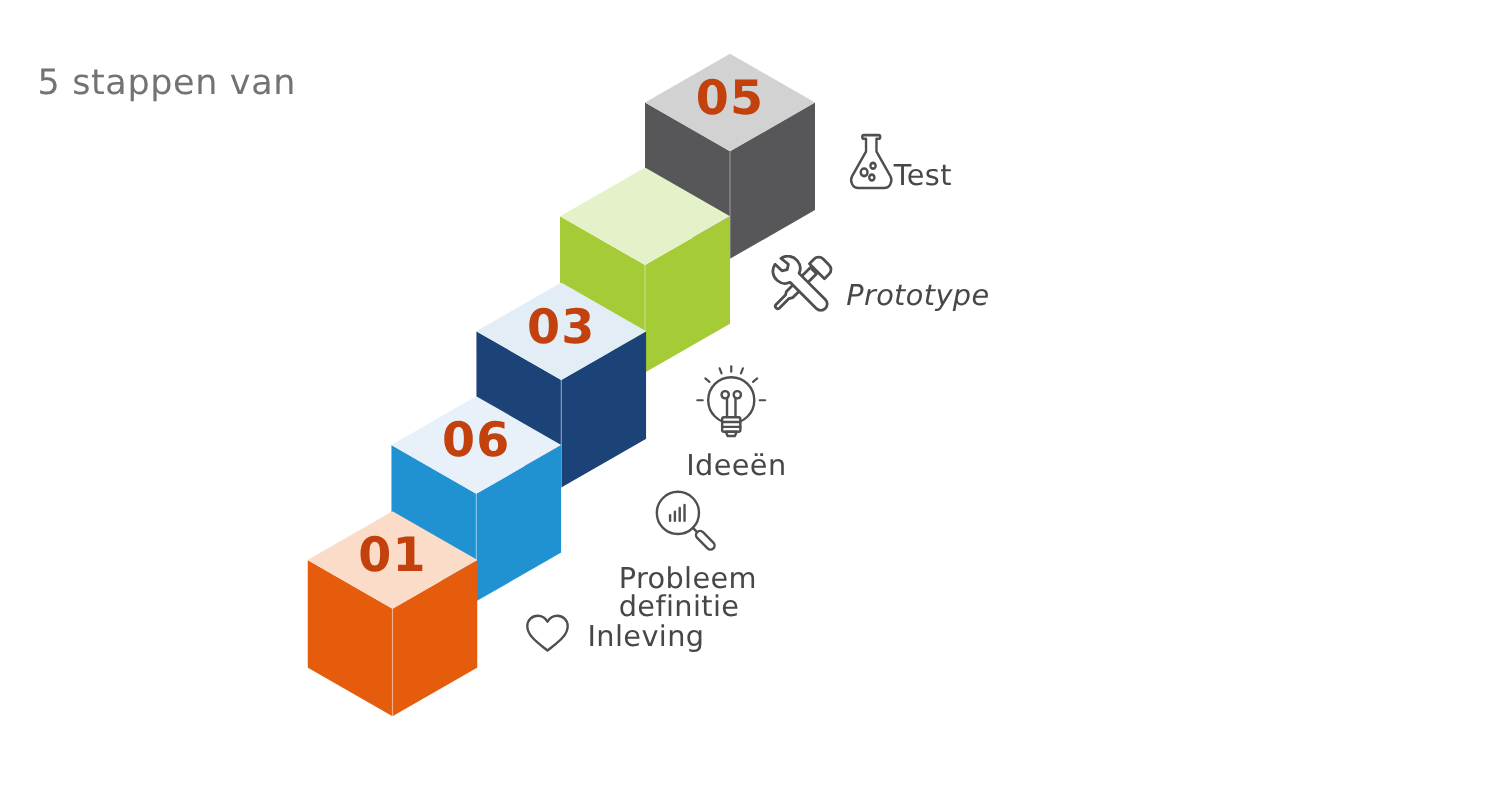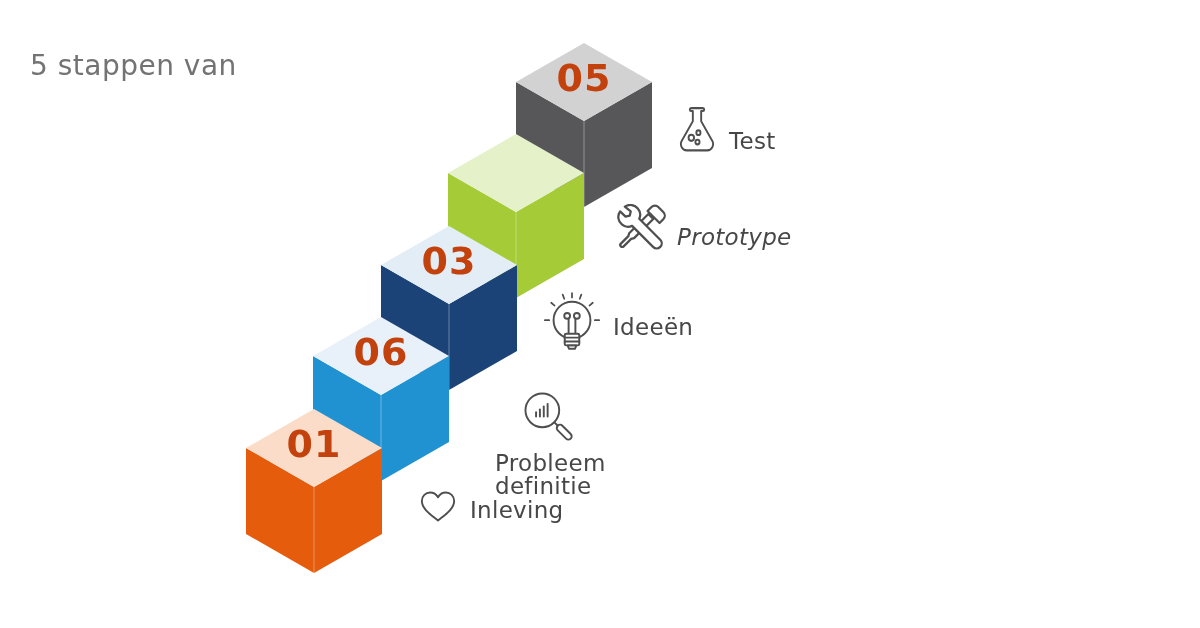--- a/index.html
+++ b/index.html
@@ -22,28 +22,28 @@
     text-align:center;font-weight:bold;font-size:38px;line-height:33px;
     letter-spacing:1px;color:#c2410c;
   }
   
   .label-row{position:absolute;display:flex;align-items:center;}
   .label-row svg{flex:0 0 auto;display:block;}
   .label-text{
     font-size:23px;line-height:24px;color:#474747;letter-spacing:.3px;
     font-weight:400;
   }
-  .row-test .label-text{margin-left:14px;transform:translateY(11px);}
+  .row-test .label-text{transform:translateY(11px);}
   .row-prototype .label-text{margin-left:9px;transform:translateY(10px);font-style:italic;}
   .row-ideeen .label-text{margin-left:9px;transform:translateY(1px);}
   .row-probleem .label-text{margin-left:9px;transform:translateY(7px);width:120px;line-height:23px;}
   .row-inleving .label-text{margin-left:13px;transform:translateY(3px);}
   .row-test{left:679px;top:106px;}
   .row-prototype{left:615px;top:204px;}
-  .row-ideeen{left:540px;top:292px;}
+  .row-ideeen{left:540px;top:292px;flex-direction:column;}
   .row-probleem{left:486px;top:392px;flex-direction:column;}
   .row-inleving{left:419px;top:489px;}
   .icon{stroke:#4f4f4f;fill:none;stroke-width:2;stroke-linecap:round;stroke-linejoin:round;}
 </style>
 </head>
 <body>
 
 <div class="title">
   <div>5 stappen van</div>
 </div>

